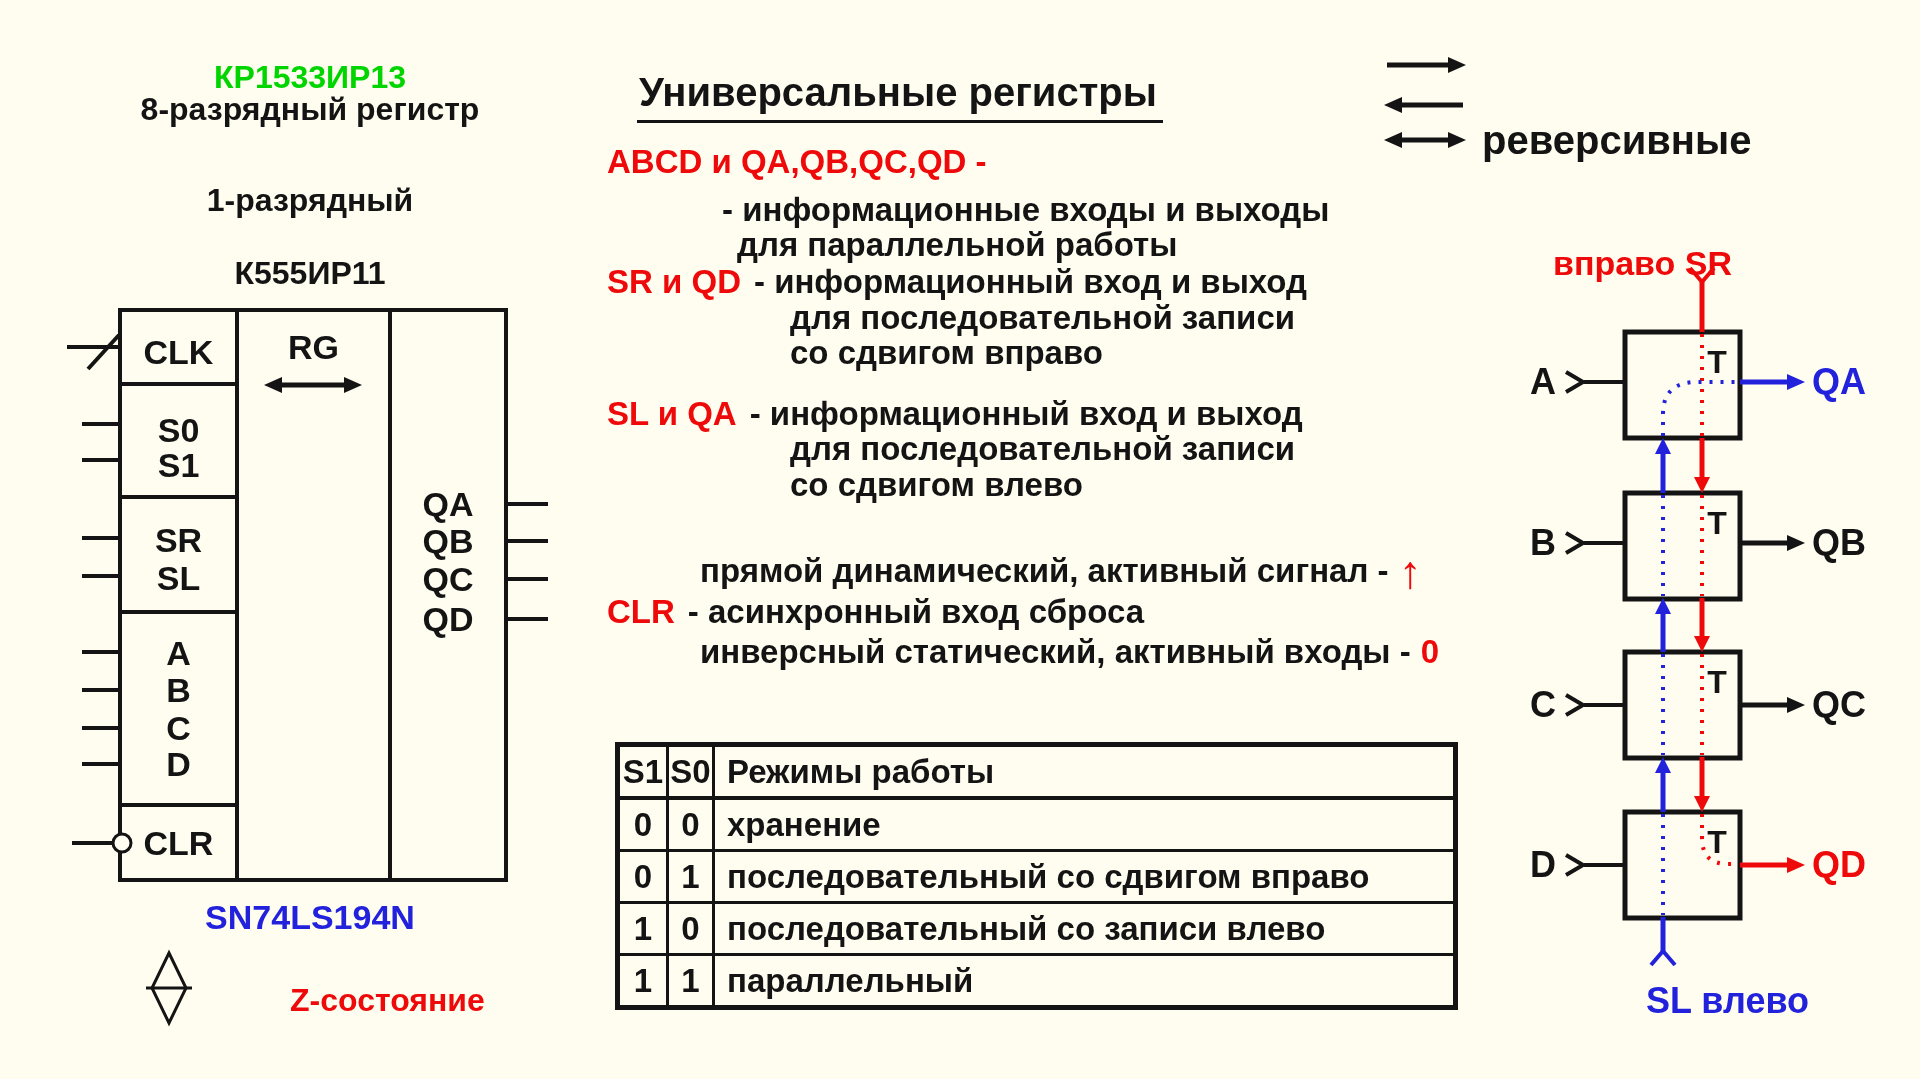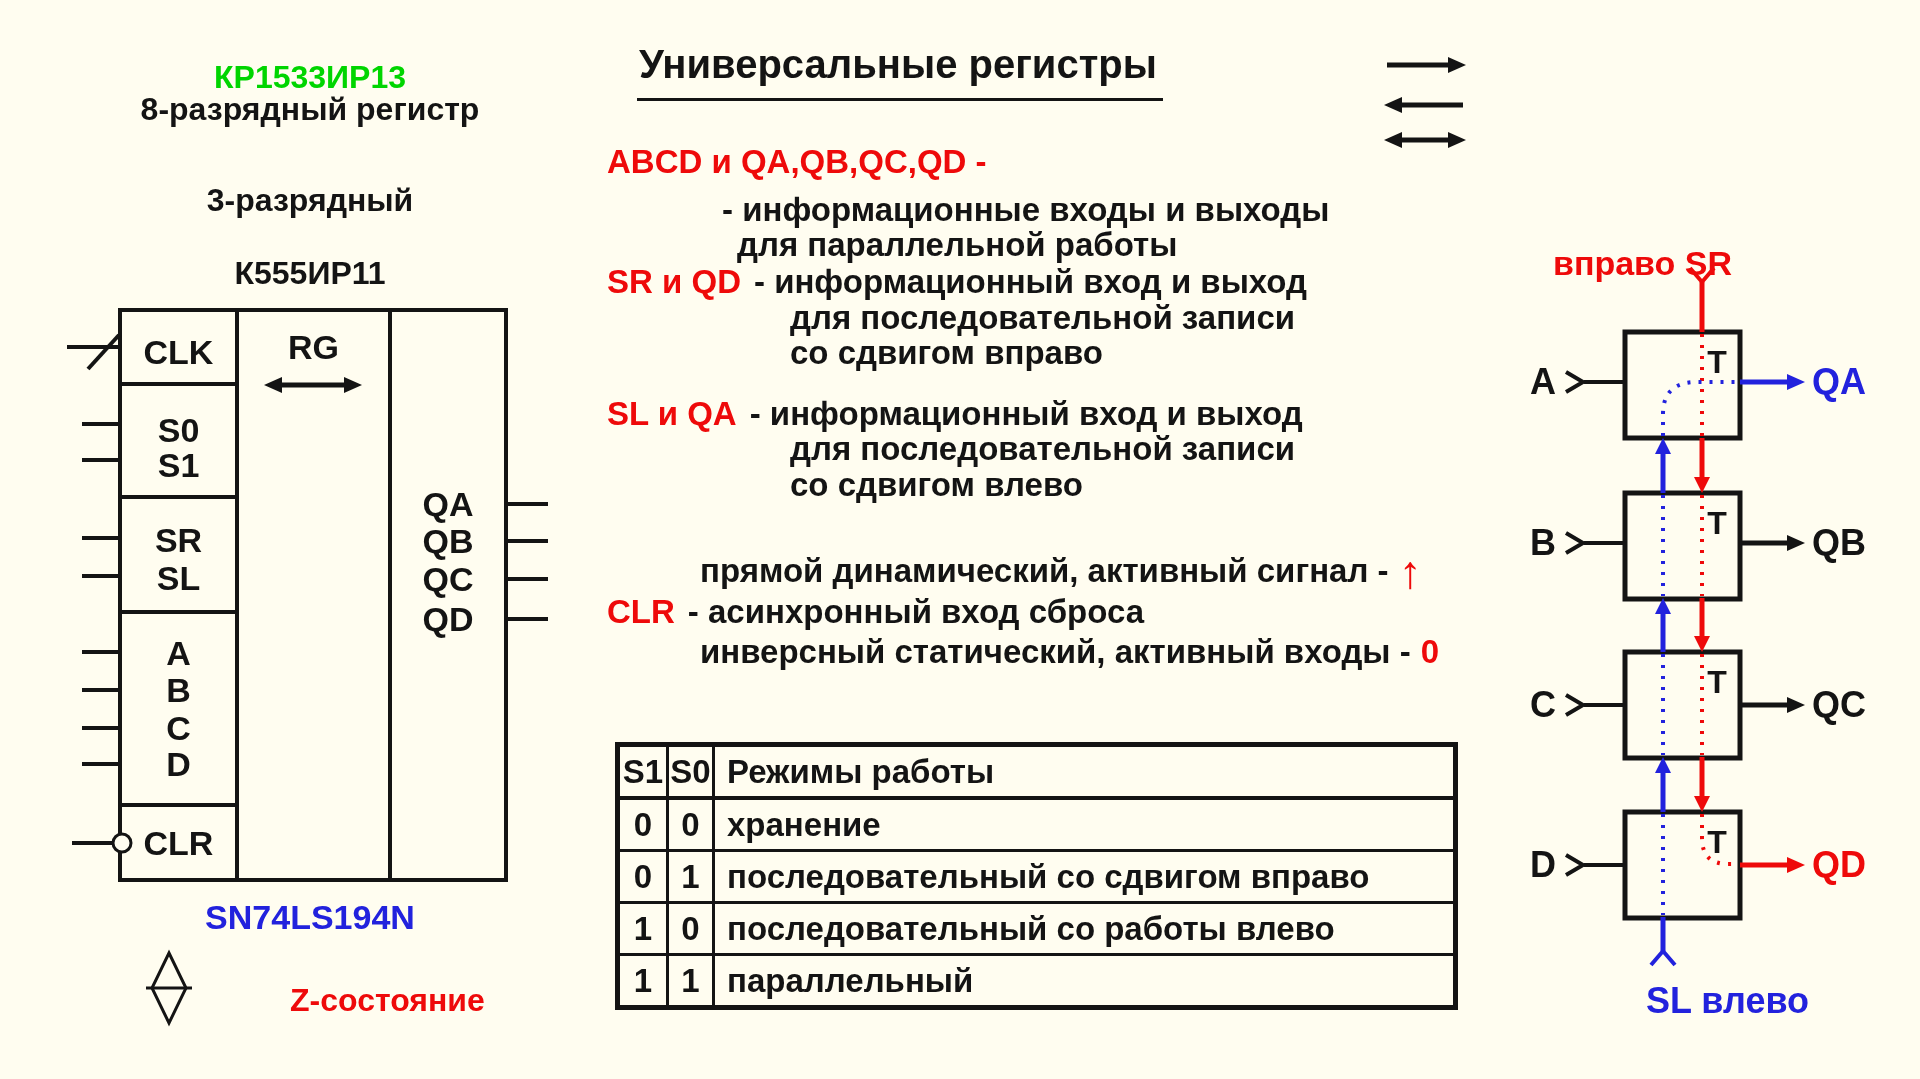--- a/index.html
+++ b/index.html
@@ -11,21 +11,21 @@
   }
   .t{position:absolute;white-space:nowrap;font-size:33px;line-height:36px;font-weight:700;}
   .fs32{font-size:32px;line-height:34px;}
   .fs34{font-size:34px;line-height:34px;}
   .fs36{font-size:36px;line-height:38px;}
   .fs40{font-size:40px;line-height:44px;}
   .center{text-align:center;}
   .red{color:var(--red,#ee0a0a);}
   .blue{color:var(--blue,#2222dd);}
   .green{color:var(--green,#00d500);}
-  .main-title{border-bottom:3px solid var(--ink,#141414);padding:0 6px 12px 2px;}
+  .main-title{border-bottom:3px solid var(--ink,#141414);padding:0 6px 6px 2px;margin-top:28px;}
   .term-line .rest{margin-left:13px;}
   .suffix{margin-left:10px;}
   .up{font-size:46px;line-height:36px;vertical-align:-6px;}
   .chip-label{position:absolute;left:120px;width:117px;text-align:center;font-size:34px;line-height:34px;}
   .chip-qlabel{position:absolute;left:390px;width:116px;text-align:center;font-size:34px;line-height:34px;}
   .chip-mlabel{position:absolute;left:237px;width:153px;text-align:center;font-size:34px;line-height:34px;}
   .mode-table{position:absolute;left:615px;top:742px;border-collapse:collapse;border:5px solid var(--ink,#141414);}
   .mode-table td{border:3px solid var(--ink,#141414);font-size:33px;font-weight:700;height:49px;padding:0;color:var(--ink,#141414);}
   .mode-table tr.head td{border-bottom:4px solid var(--ink,#141414);}
   .mode-table td.num{width:46px;text-align:center;}
@@ -187,21 +187,21 @@
         <line x1="1663" y1="495" x2="1663" y2="596" class="bs dash"></line>
         <line x1="1663" y1="452" x2="1663" y2="493" class="bs w5"></line>
         <polygon points="1663,438 1655,454 1671,454" class="bf"></polygon>
         <path d="M1663 436 L1663 414 Q1663 382 1697 382 L1738 382" class="bs dash"></path>
       </g>
     </g>
   </svg>
 
   <div class="t fs32 green center" style="left:60px;top:60px;width:500px">КР1533ИР13</div>
   <div class="t fs32 center" style="left:60px;top:92px;width:500px">8-разрядный регистр</div>
-  <div class="t fs32 center" style="left:60px;top:183px;width:500px">3-разрядный</div>
+  <div class="t fs32 center" style="left:60px;top:183px;width:500px">1-разрядный</div>
   <div class="t fs32 center" style="left:60px;top:256px;width:500px">К555ИР11</div>
 
   <div class="chip-label" style="top:335px">CLK</div>
   <div class="chip-label" style="top:413px">S0</div>
   <div class="chip-label" style="top:448px">S1</div>
   <div class="chip-label" style="top:523px">SR</div>
   <div class="chip-label" style="top:561px">SL</div>
   <div class="chip-label" style="top:636px">A</div>
   <div class="chip-label" style="top:673px">B</div>
   <div class="chip-label" style="top:711px">C</div>
@@ -229,20 +229,21 @@
   <div class="t term-line" style="left:607px;top:396px"><span class="red">SL и QA</span><span class="rest">- информационный вход и выход</span></div>
   <div class="t" style="left:790px;top:431px">для последовательной записи</div>
   <div class="t" style="left:790px;top:467px">со сдвигом влево</div>
 
   <div class="t" style="left:700px;top:553px"><span>прямой динамический, активный сигнал -</span><span class="red suffix up">↑</span></div>
 
   <div class="t term-line" style="left:607px;top:594px"><span class="red">CLR</span><span class="rest">- асинхронный вход сброса</span></div>
   <div class="t" style="left:700px;top:634px"><span>инверсный статический, активный входы -</span><span class="red suffix">0</span></div>
 
 
+  <div class="t fs40" style="left:1482px;top:118px">реверсивные</div>
 
   <table class="mode-table">
     <tbody>
         <tr class="head">
       <td class="num">S1</td>
       <td class="num2">S0</td>
       <td class="desc">Режимы работы</td>
     </tr>
     <tr>
       <td class="num">0</td>
@@ -250,21 +251,21 @@
       <td class="desc">хранение</td>
     </tr>
     <tr>
       <td class="num">0</td>
       <td class="num2">1</td>
       <td class="desc">последовательный со сдвигом вправо</td>
     </tr>
     <tr>
       <td class="num">1</td>
       <td class="num2">0</td>
-      <td class="desc">последовательный со работы влево</td>
+      <td class="desc">последовательный со записи влево</td>
     </tr>
     <tr>
       <td class="num">1</td>
       <td class="num2">1</td>
       <td class="desc">параллельный</td>
     </tr>
   </tbody>
     </table>
 
   <div class="t fs34 red" style="left:1553px;top:246px">вправо SR</div>

